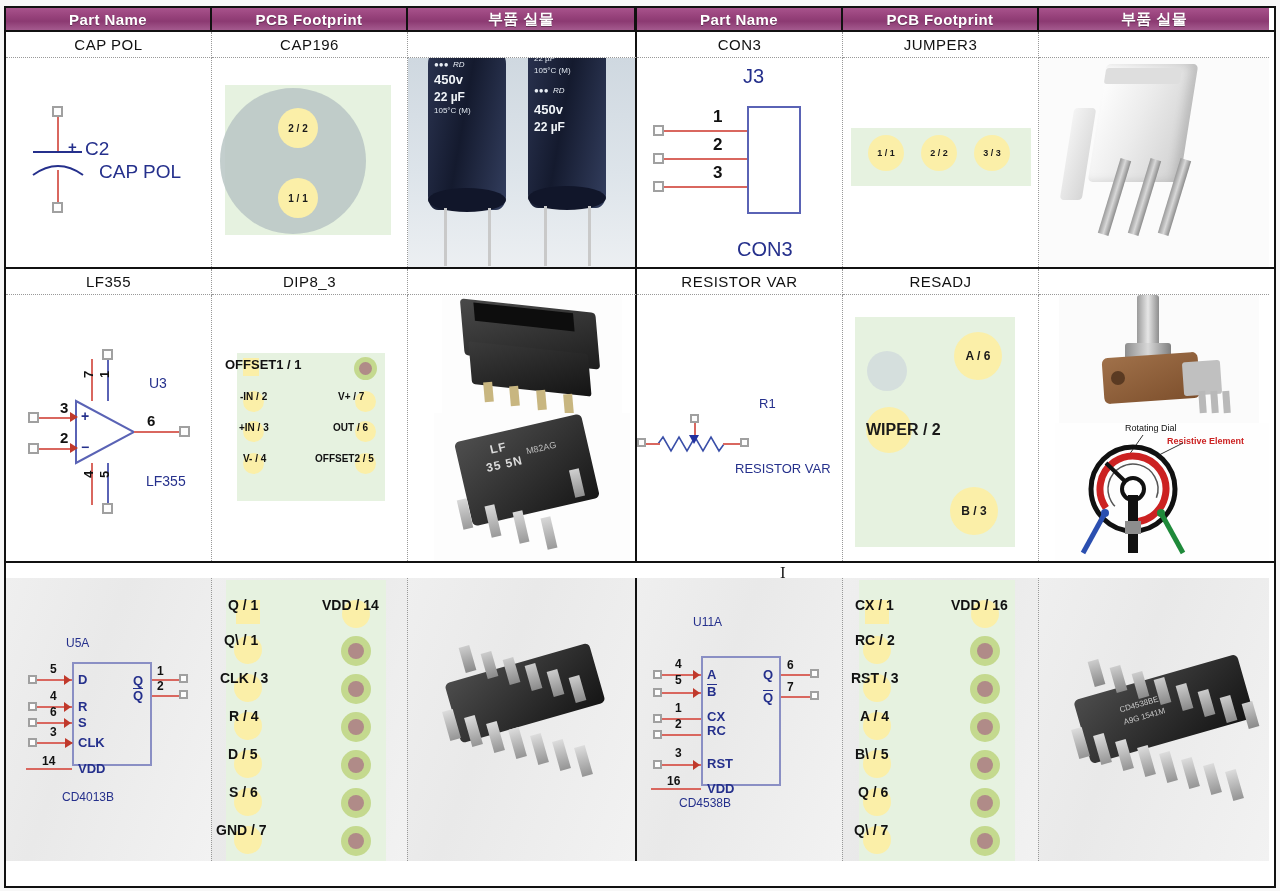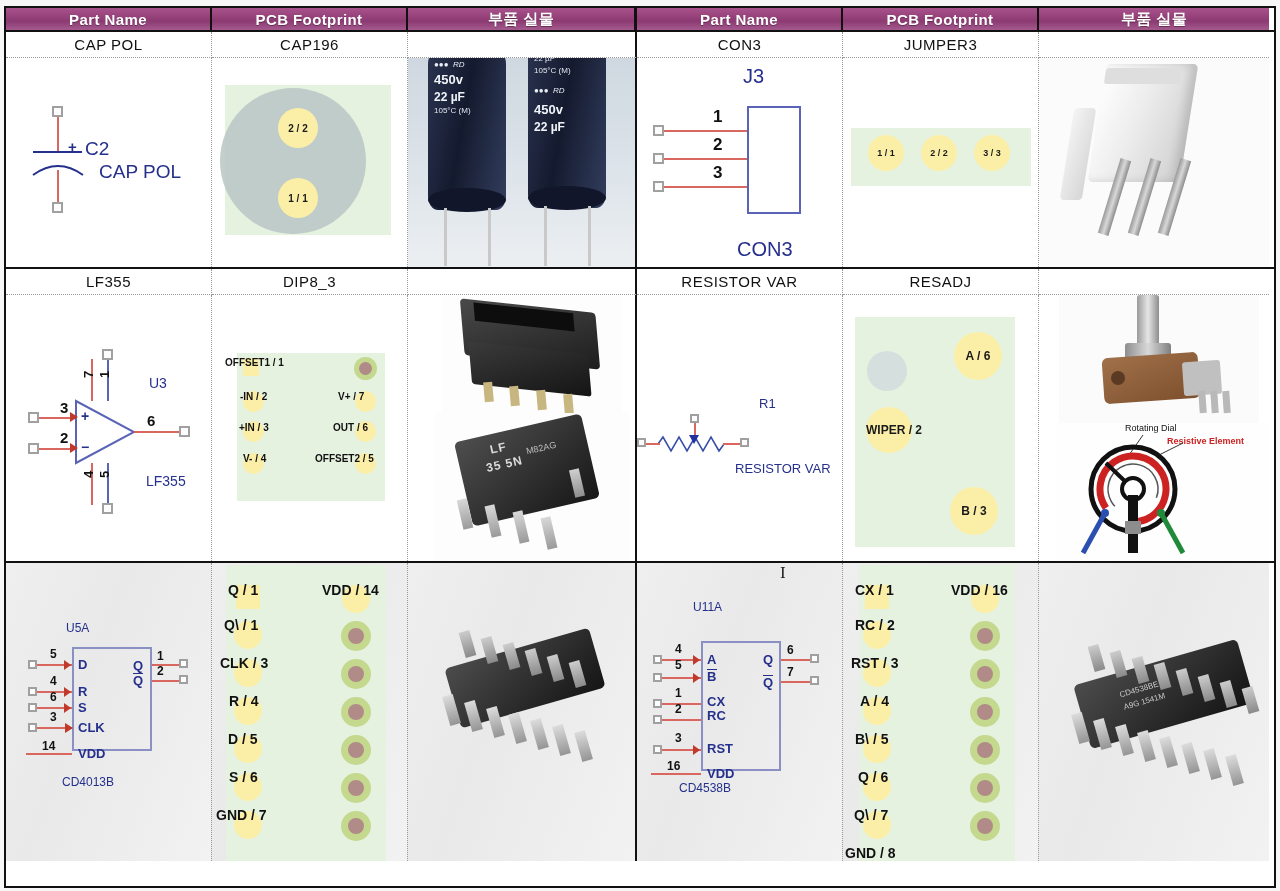--- a/index.html
+++ b/index.html
@@ -28,21 +28,21 @@
   .body-cell.mid{border-right:2px solid #111;}
   .rowsep{height:2px;background:#111;}
 
   .c-sym{width:206px;}
   .c-fp{width:196px;}
   .c-ph{width:229px;}
   .c-sym2{width:206px;}
   .c-fp2{width:196px;}
   .c-ph2{width:230px;}
 
-  .greybg{background:linear-gradient(110deg,#efefef 0%,#e9e9e9 40%,#f2f2f2 100%);}
+  .greybg{background:linear-gradient(110deg,#efefef 0%,#e9e9e9 40%,#f2f2f2 100%);margin-top:15px;}
   .whitebg{background:#fff;}
 
   
   .board{position:absolute;background:#e6f2e0;}
   .pad{position:absolute;border-radius:50%;background:#fbefa8;
       display:flex;align-items:center;justify-content:center;
       font-size:10px;font-weight:bold;color:#1a1a1a;white-space:nowrap;}
   .padring{position:absolute;border-radius:50%;background:#c4d98e;display:flex;align-items:center;justify-content:center;}
   .padring i{display:block;width:56%;height:56%;border-radius:50%;background:#b08b88;}
   .padlbl{position:absolute;font-size:11px;font-weight:bold;color:#111;white-space:nowrap;}
@@ -216,21 +216,21 @@
         <div style="position:absolute;left:31px;top:63px;width:16px;height:18px;background:#fbefa8"></div>
         <div class="pad" style="left:31px;top:96px;width:21px;height:21px"></div>
         <div class="pad" style="left:31px;top:126px;width:21px;height:21px"></div>
         <div class="pad" style="left:31px;top:158px;width:21px;height:21px"></div>
         <div class="padring" style="left:142px;top:62px;width:23px;height:23px">
             <i></i>
           </div>
         <div class="pad" style="left:143px;top:96px;width:21px;height:21px"></div>
         <div class="pad" style="left:143px;top:126px;width:21px;height:21px"></div>
         <div class="pad" style="left:143px;top:158px;width:21px;height:21px"></div>
-        <div class="padlbl" style="left:13px;top:62px;font-size:10px">OFFSET1 / 1</div>
+        <div class="padlbl" style="left:13px;top:62px;font-size:13px">OFFSET1 / 1</div>
         <div class="padlbl" style="left:28px;top:96px;font-size:10px">-IN / 2</div>
         <div class="padlbl" style="left:27px;top:127px;font-size:10px">+IN / 3</div>
         <div class="padlbl" style="left:31px;top:158px;font-size:10px">V- / 4</div>
         <div class="padlbl" style="left:126px;top:96px;font-size:10px">V+ / 7</div>
         <div class="padlbl" style="left:121px;top:127px;font-size:10px">OUT / 6</div>
         <div class="padlbl" style="left:103px;top:158px;font-size:10px">OFFSET2 / 5</div>
       </div>
 
       <div class="body-cell c-ph mid whitebg">
         <div class="photo" style="left:34px;top:1px;width:180px;height:122px;background:#fdfdfd">
@@ -267,21 +267,21 @@
         <div class="term" style="left:0px;top:143px;width:9px;height:9px"></div>
         <div class="term" style="left:103px;top:143px;width:9px;height:9px"></div>
         <div style="position:absolute;left:52px;top:140px;width:0;height:0;border-left:5px solid transparent;border-right:5px solid transparent;border-top:9px solid #2331a0"></div>
         <div class="sch-txt" style="left:98px;top:166px;font-size:13px">RESISTOR VAR</div>
       </div>
 
       <div class="body-cell c-fp2 whitebg">
         <div class="board" style="left:12px;top:22px;width:160px;height:230px"></div>
         <div style="position:absolute;left:24px;top:56px;width:40px;height:40px;border-radius:50%;background:#d5dfdd"></div>
         <div class="pad" style="left:111px;top:37px;width:48px;height:48px;font-size:12px">A / 6</div>
-        <div class="pad" style="left:23px;top:112px;width:46px;height:46px;font-size:12px;justify-content:flex-start">WIPER / 2</div>
+        <div class="pad" style="left:23px;top:112px;width:46px;height:46px;font-size:16px;justify-content:flex-start">WIPER / 2</div>
         <div class="pad" style="left:107px;top:192px;width:48px;height:48px;font-size:12px">B / 3</div>
       </div>
 
       <div class="body-cell c-ph2 last whitebg">
         <div class="photo" style="left:20px;top:0px;width:200px;height:140px;background:#fbfbfb">
           <div style="position:absolute;left:78px;top:0px;width:22px;height:52px;background:linear-gradient(90deg,#9a9a9a,#e6e6e6,#8d8d8d);border-radius:3px"></div>
           <div style="position:absolute;left:66px;top:48px;width:46px;height:18px;background:linear-gradient(90deg,#8e8e8e,#d8d8d8,#7f7f7f);border-radius:3px"></div>
           <div style="position:absolute;left:44px;top:60px;width:96px;height:46px;background:linear-gradient(160deg,#a0714a,#7d4f2c);border-radius:6px;transform:rotate(-4deg)"></div>
           <div style="position:absolute;left:124px;top:66px;width:38px;height:34px;background:#c0c0c0;transform:rotate(-4deg);border-radius:3px"></div>
           <div style="position:absolute;left:140px;top:96px;width:7px;height:22px;background:#b9b9b9;transform:rotate(-4deg)"></div>

